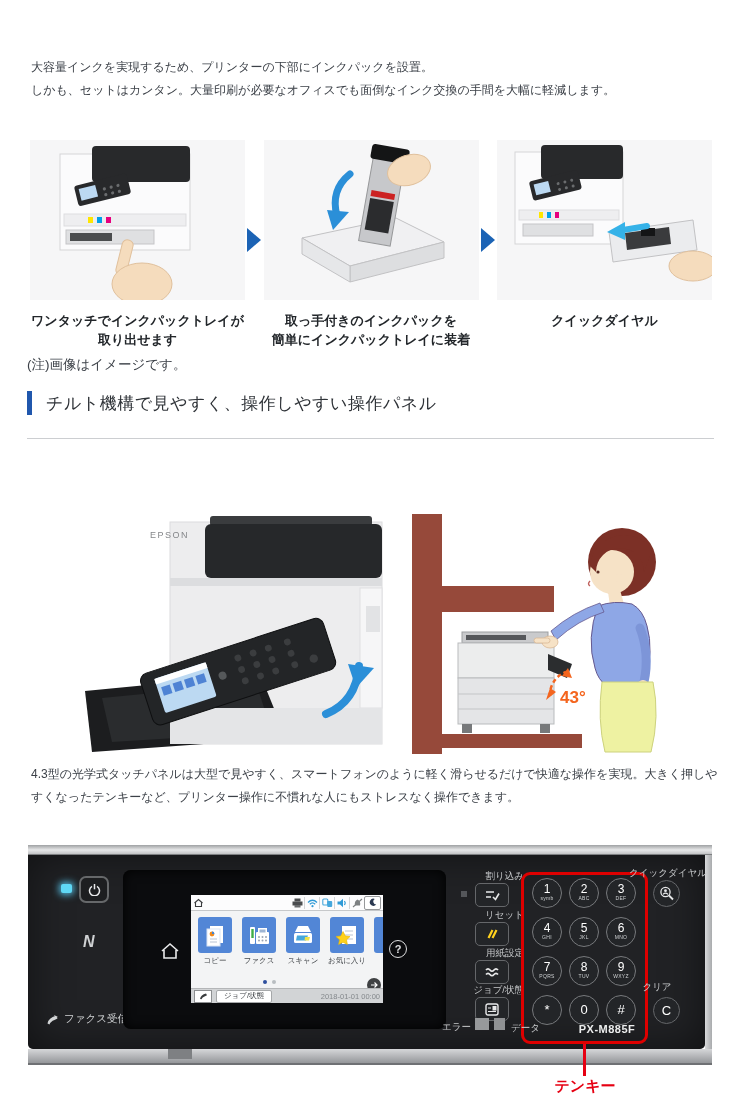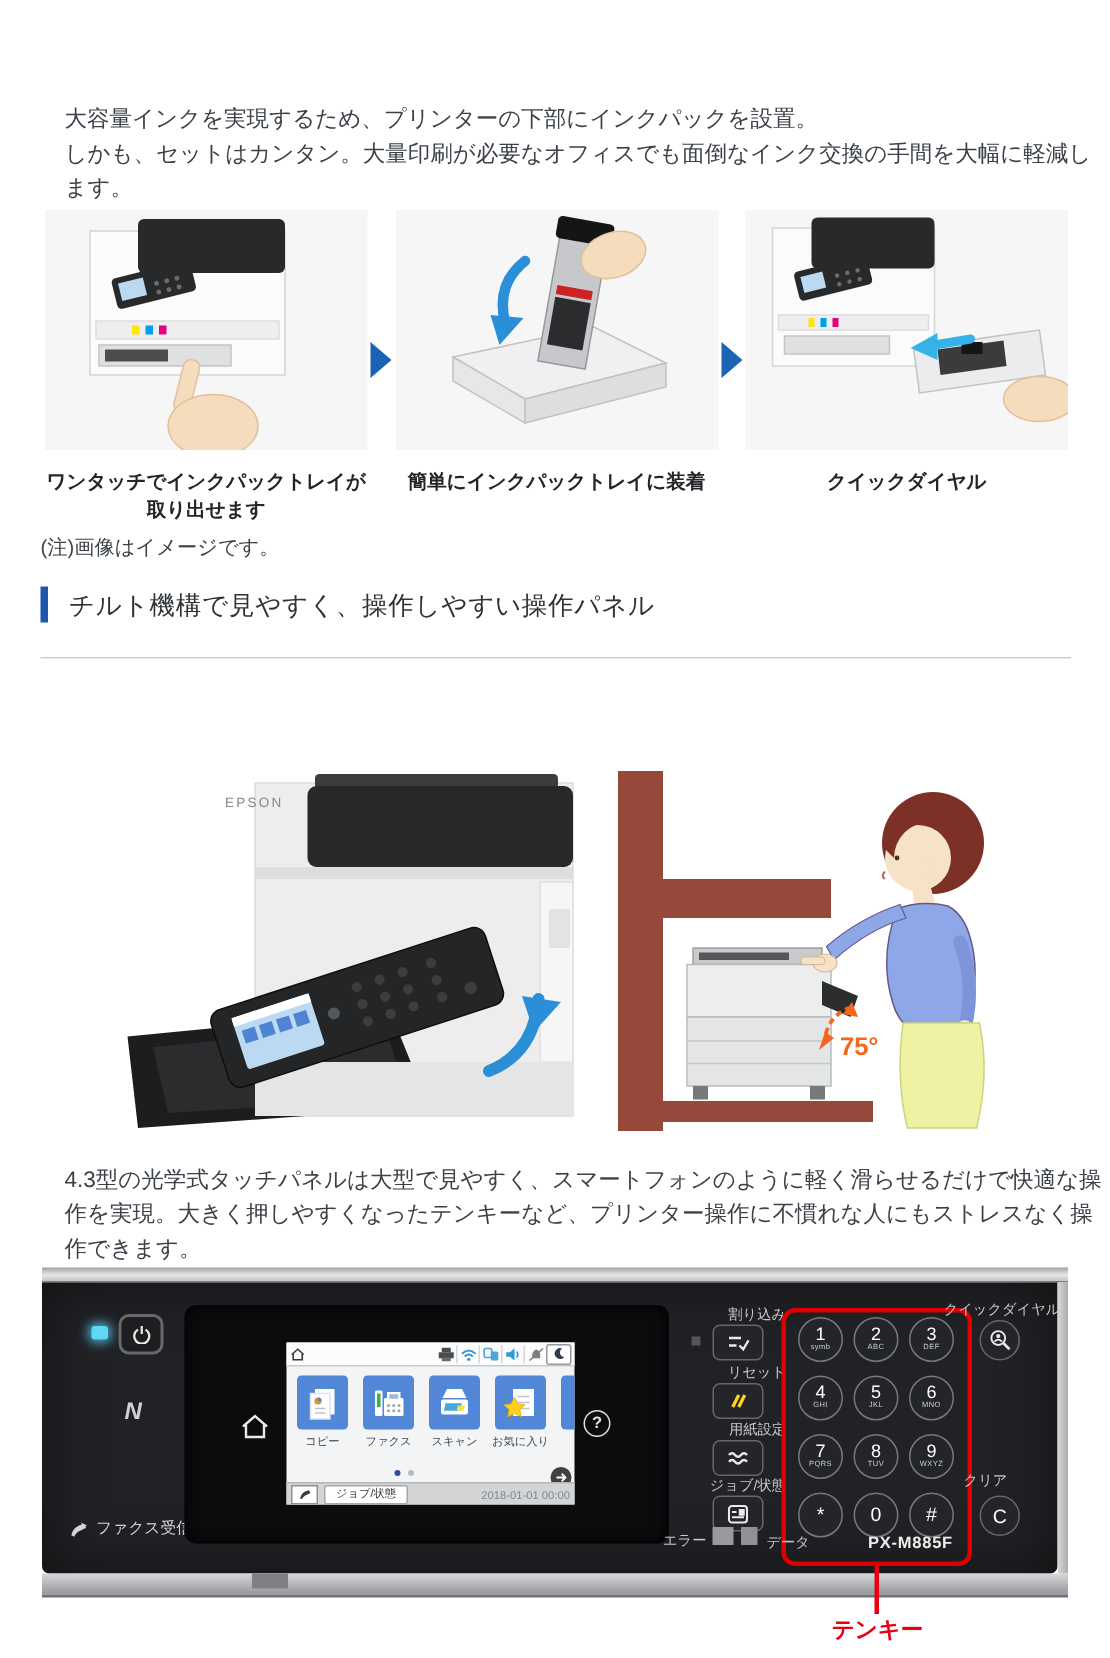--- a/index.html
+++ b/index.html
@@ -1,19 +1,19 @@
 <!DOCTYPE html>
 <html><head>
 <meta charset="utf-8">
 <style>
   html,body{margin:0;padding:0;background:#fff;}
   .page{position:relative;width:740px;height:1105px;background:#fff;overflow:hidden;
         font-family:"Liberation Sans","DejaVu Sans",sans-serif;color:#3c4148;}
   .abs{position:absolute;}
-  .para{position:absolute;font-size:15px;line-height:23px;color:#3c4148;margin:16px;}
+  .para{position:absolute;font-size:12px;line-height:23px;color:#3c4148;margin:4px;}
   .para span{display:block;}
 
   
   .steps{position:absolute;left:30px;top:140px;width:682px;display:flex;align-items:flex-start;}
   .step{width:215px;margin:0;}
   .step-img{width:215px;height:160px;background:#f6f6f7;overflow:hidden;}
   .step-cap{margin-top:11px;font-size:13px;font-weight:bold;color:#22262a;text-align:center;line-height:19px;}
   .step-cap span{display:block;}
   .step-arrow{width:18.5px;display:flex;justify-content:center;}
   .tri{margin-top:88px;width:0;height:0;border-top:12px solid transparent;border-bottom:12px solid transparent;border-left:14px solid #1b63b5;}
@@ -160,20 +160,21 @@
             <rect x="99" y="6" width="38" height="15" rx="3" fill="#141516"></rect>
           </g>
           <g transform="rotate(-18 145 30)">
             <ellipse cx="145" cy="30" rx="22" ry="15" fill="#f5dcbd" stroke="#e0c09c"></ellipse>
           </g>
           <path d="M86,34 q-20,16 -13,42" stroke="#2b8fd8" stroke-width="7" fill="none" stroke-linecap="round"></path>
           <polygon points="63,70 85,72 69,90" fill="#2b8fd8"></polygon>
         </svg>
       </div>
       <figcaption class="step-cap">
+        <span>取っ手付きのインクパックを</span>
         <span>簡単にインクパックトレイに装着</span>
       </figcaption>
     </figure>
 
     <div class="step-arrow">
         <div class="tri"></div>
       </div>
 
     <figure class="step">
       <div class="step-img">
@@ -287,21 +288,21 @@
       <polygon points="208,86 220,84 224,98 210,100" fill="#f6e2c6"></polygon>
       <path d="M198,100 q-12,32 -3,62 q3,12 12,18 l38,-4 q9,-32 2,-56 q-4,-16 -15,-22 q-18,-4 -34,2 z" fill="#8ea7e6" stroke="#66598f" stroke-width="1"></path>
       <path d="M204,106 q-26,8 -48,28 l-5,-9 q22,-19 49,-28 z" fill="#8ea7e6" stroke="#66598f" stroke-width="0.8"></path>
       <ellipse cx="150" cy="136" rx="8" ry="6" fill="#f6e2c6" stroke="#d9b894" stroke-width="0.8"></ellipse>
       <rect x="134" y="132" width="16" height="5" rx="2.5" fill="#f6e2c6" stroke="#d9b894" stroke-width="0.8"></rect>
       <path d="M240,122 q10,26 4,54" stroke="#7d95d8" stroke-width="9" fill="none" stroke-linecap="round"></path>
       <circle cx="243" cy="180" r="6" fill="#f6e2c6"></circle>
       <path d="M202,176 q-5,38 3,70 l46,0 q9,-36 2,-70 z" fill="#eef2a2" stroke="#cdd27e"></path>
     </svg>
   </div>
-  <span class="angle-lbl">75°</span>
+  <span class="angle-lbl">43°</span>
 
   <p class="para" style="left:27px;top:759px;width:696px;">4.3型の光学式タッチパネルは大型で見やすく、スマートフォンのように軽く滑らせるだけで快適な操作を実現。大きく押しやすくなったテンキーなど、プリンター操作に不慣れな人にもストレスなく操作できます。</p>
 
   <div class="panel">
     <div class="p-top"></div>
     <div class="p-black"></div>
     <div class="p-side"></div>
     <div class="p-bottom"></div>
     <div class="hinge"></div>
 

